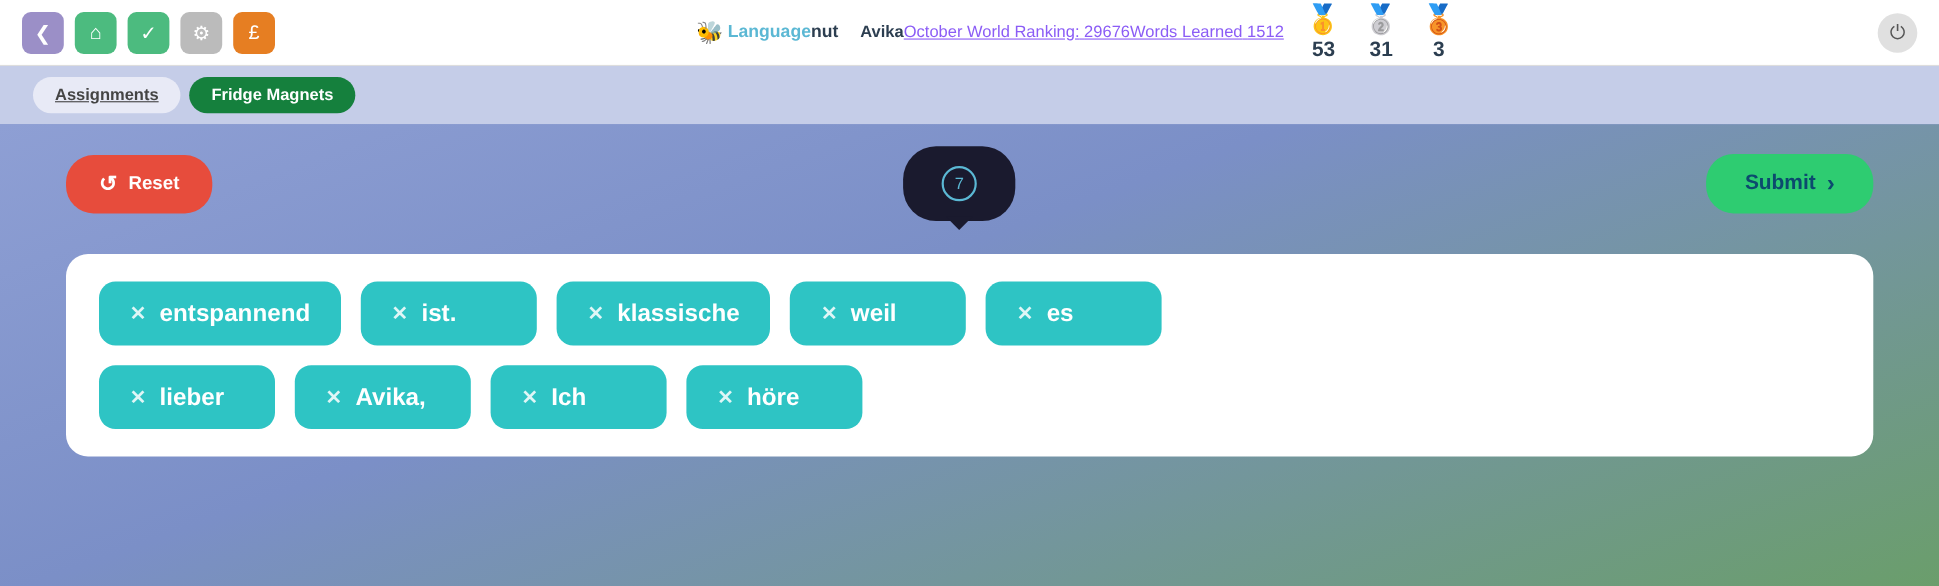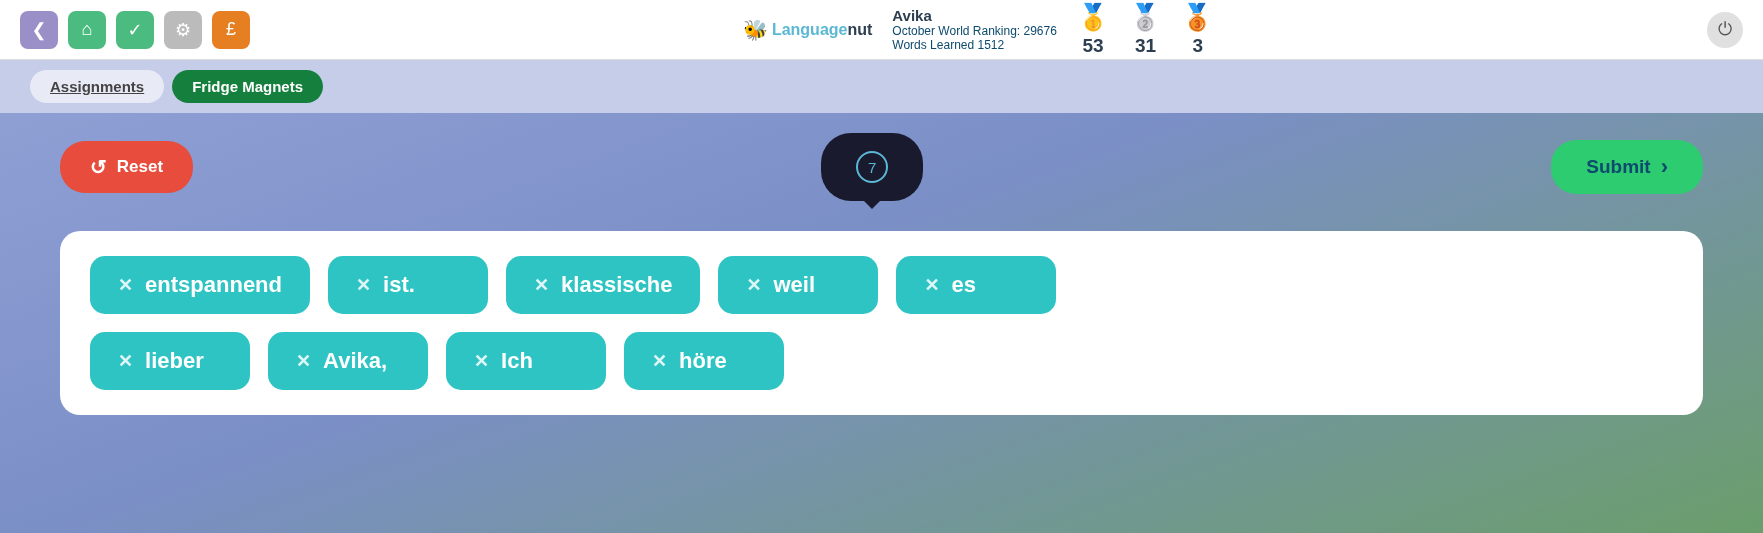--- a/index.html
+++ b/index.html
@@ -56,33 +56,34 @@
     }
     .logo-text span { color: #5bb8d4; }
 
     .logo-bee {
       font-size: 20px;
       margin-right: 4px;
     }
 
     .user-info {
       display: flex;
-      flex-direction: column;
+      flex-direction: row;
       justify-content: center;
     }
 
     .user-name {
       font-weight: bold;
       font-size: 15px;
       color: #2c3e50;
     }
 
     .user-stats {
-      font-size: 12px;
-      color: #0c4a6e;
+      font-size: 15px;
+      color: #8b5cf6;
+      text-decoration: underline;
     }
 
     .badges-area {
       display: flex;
       align-items: center;
       gap: 20px;
     }
 
     .badge-item {
       display: flex;

